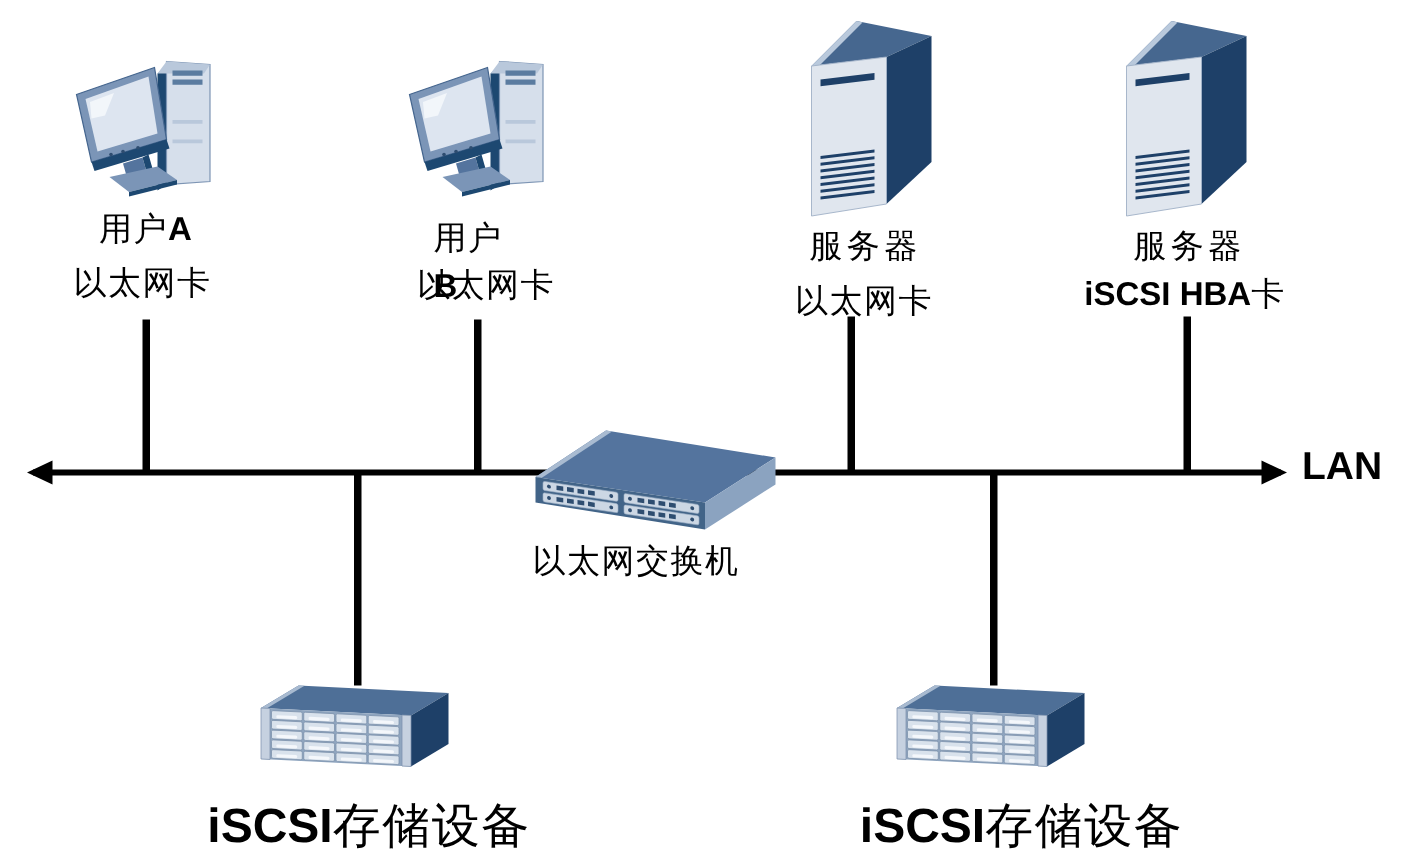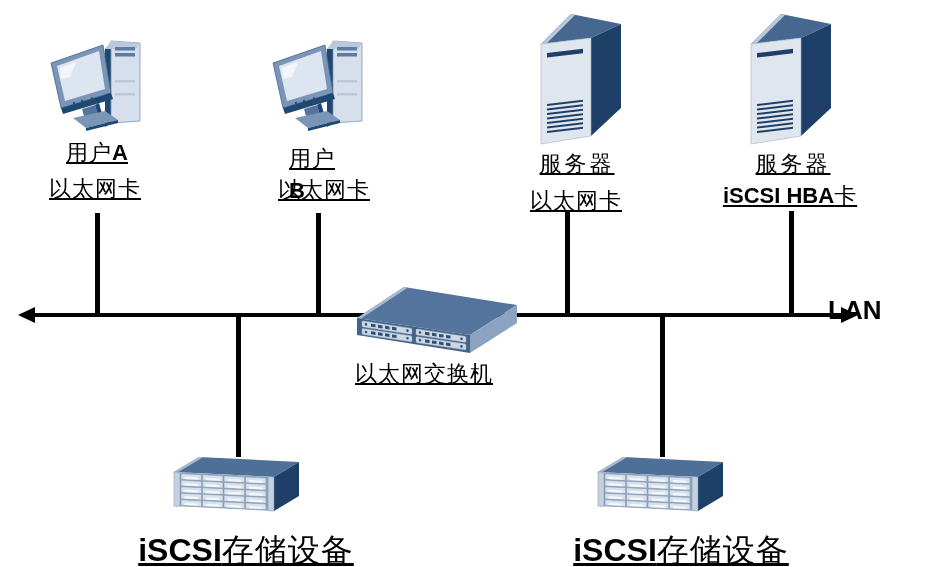--- a/index.html
+++ b/index.html
@@ -8,21 +8,21 @@
     font-family:"Liberation Sans","DejaVu Sans",sans-serif;color:#000;
   }
   .vline{position:absolute;width:5px;background:#000;}
   .hline{position:absolute;height:4px;background:#000;}
   .arrow-l{position:absolute;width:0;height:0;
     border-top:8px solid transparent;border-bottom:8px solid transparent;border-right:17px solid #000;}
   .arrow-r{position:absolute;width:0;height:0;
     border-top:8px solid transparent;border-bottom:8px solid transparent;border-left:17px solid #000;}
   .icon{position:absolute;}
   .label{position:absolute;white-space:nowrap;font-size:22px;line-height:1.1;
-    transform:translateX(-50%);text-align:right;letter-spacing:1px;text-decoration:underline;}
+    transform:translateX(-50%);text-align:right;letter-spacing:1px;}
   .label b{letter-spacing:0;}
   .wide{letter-spacing:3px;}
   .big{font-size:32px;}
   .label-left{position:absolute;white-space:nowrap;font-weight:bold;font-size:26px;line-height:1;}
   .overlay-b{position:absolute;font-size:22px;font-weight:bold;white-space:nowrap;}
 </style>
 </head>
 <body>
 
 <svg width="0" height="0" style="position:absolute" aria-hidden="true">
@@ -236,15 +236,15 @@
     <span>以太网交换机</span>
   </div>
 
   <div class="label big" style="left:246px;top:533px;">
     <b>iSCSI</b><span>存储设备</span>
   </div>
   <div class="label big" style="left:681px;top:533px;">
     <b>iSCSI</b><span>存储设备</span>
   </div>
 
-  <div class="label-left" style="left:828px;top:297px;">LAN</div>
+  <div class="label-left" style="left:868px;top:297px;">LAN</div>
 
 </div>
 
 </body></html>

